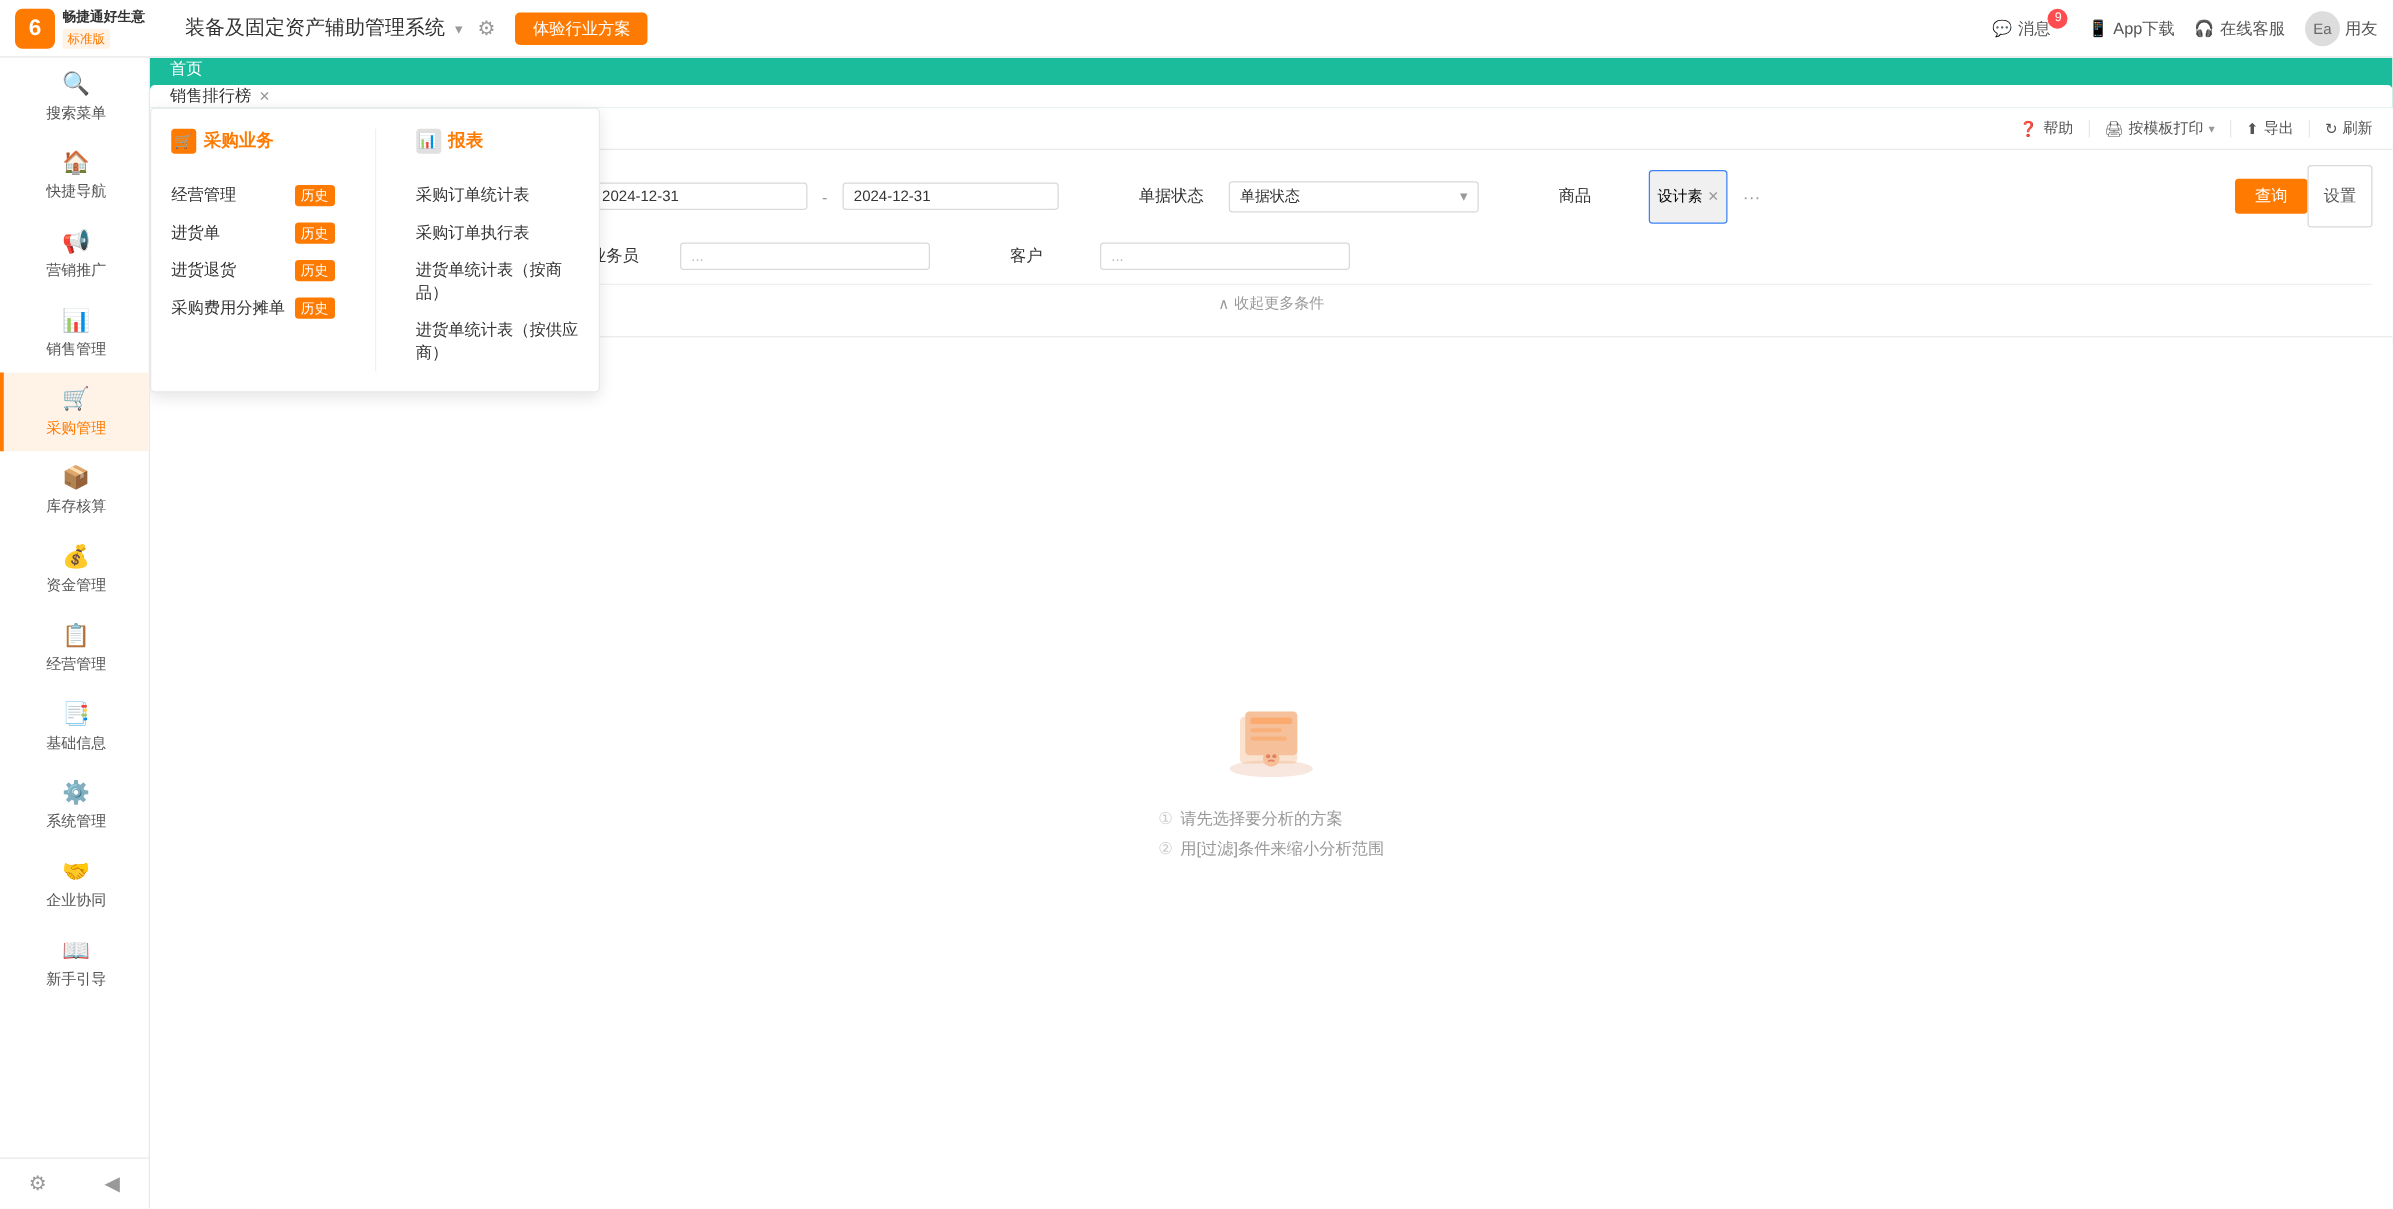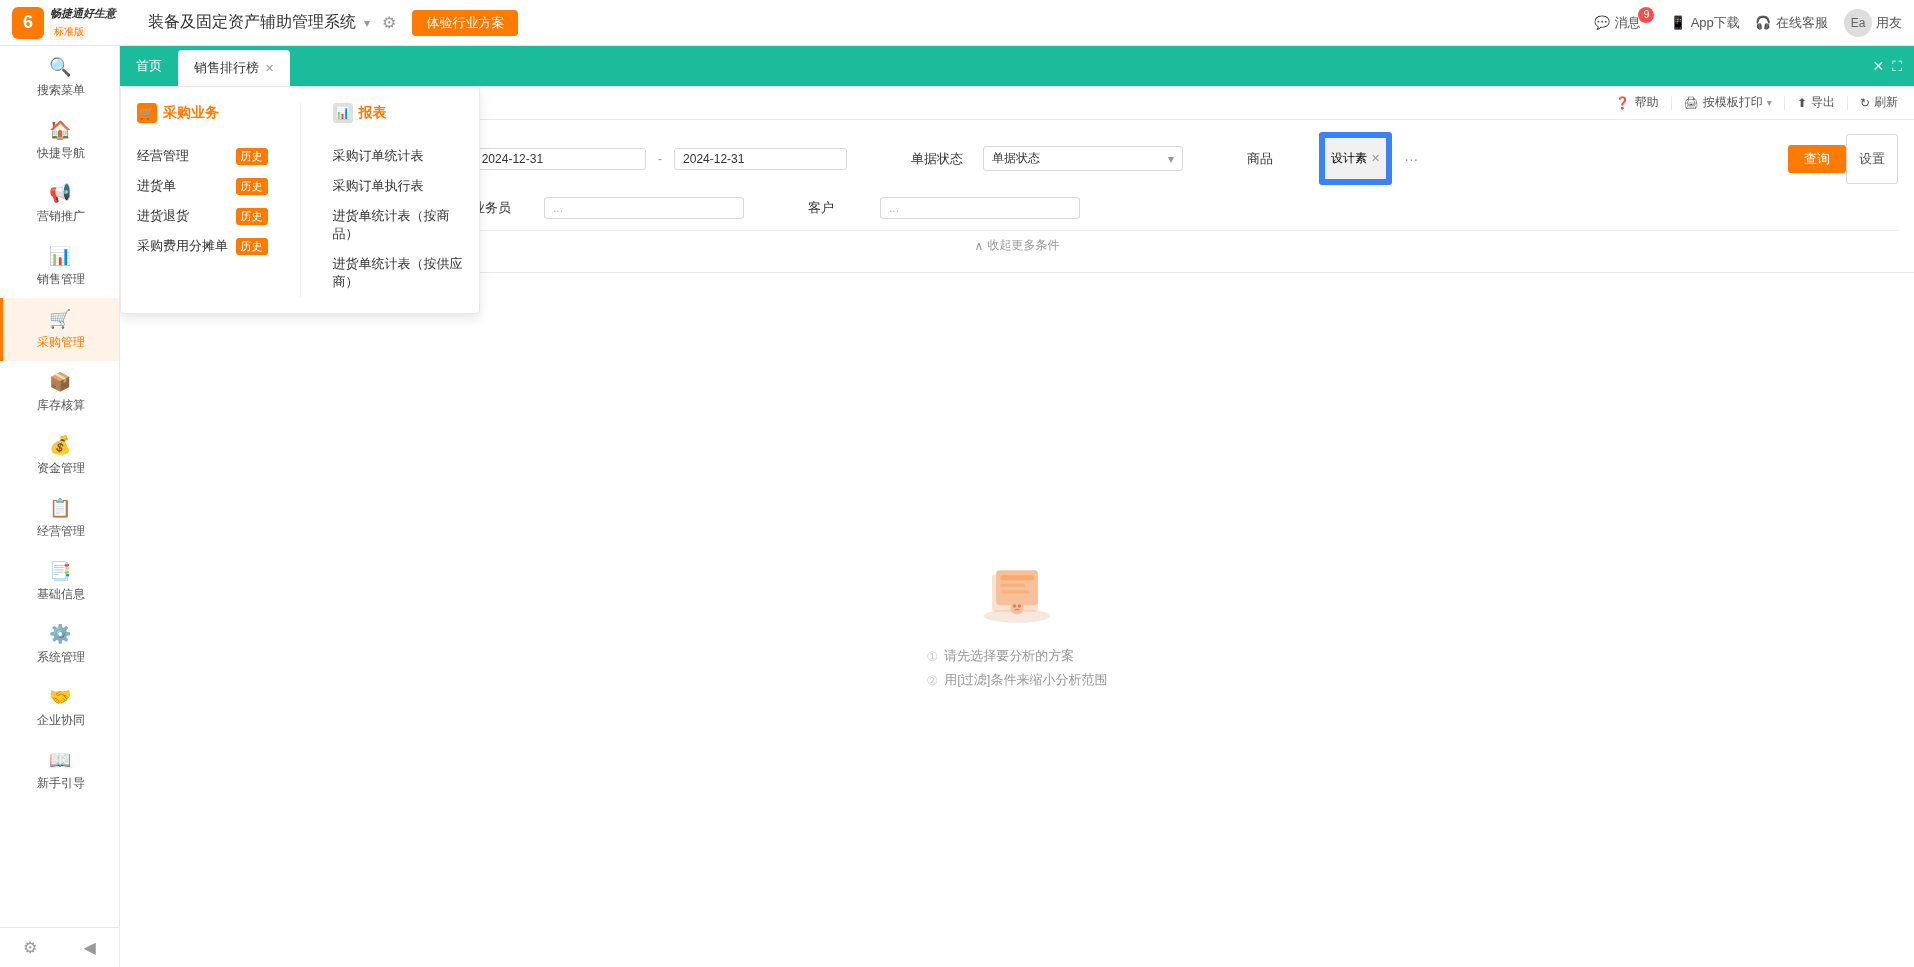--- a/index.html
+++ b/index.html
@@ -158,20 +158,21 @@
       position: relative;
     }
 
     
     .tab-bar {
       height: 40px;
       background: #1abc9c;
       display: flex;
       align-items: stretch;
       flex-shrink: 0;
+      flex-direction: column;
     }
     .tab-item {
       display: flex;
       align-items: center;
       padding: 0 16px;
       font-size: 13px;
       cursor: pointer;
       gap: 6px;
       color: rgba(255,255,255,0.85);
     }
@@ -257,21 +258,21 @@
       color: #333;
       min-width: 120px;
       background: #fff;
       display: flex;
       align-items: center;
       justify-content: space-between;
       cursor: pointer;
     }
     .filter-tag {
       background: #f0f0f0;
-      border: 6px solid #3b82f6;
+      border: 1px solid #3b82f6;
       border-radius: 3px;
       padding: 12px 6px;
       font-size: 12px;
       display: flex;
       align-items: center;
       gap: 4px;
     }
     .filter-tag-close {
       color: #999;
       cursor: pointer;
@@ -424,21 +425,21 @@
       cursor: pointer;
     }
   </style>
 </head>
 <body>
 
 <div class="top-header">
   <div class="logo-area">
     <div class="logo-icon">6</div>
     <div>
-      <div style="font-size:11px;color:#333;font-weight:bold;font-style:italic;">畅捷通好生意</div>
+      <div style="font-size:11px;color:#333;font-weight:bold;">畅捷通好生意</div>
       <div class="logo-badge">标准版</div>
     </div>
   </div>
 
   <div class="header-nav">
     <span class="header-system-name">装备及固定资产辅助管理系统</span>
     <span class="header-dropdown-icon">▾</span>
     <span class="header-settings-icon">⚙</span>
     <button class="industry-btn">体验行业方案</button>
   </div>

